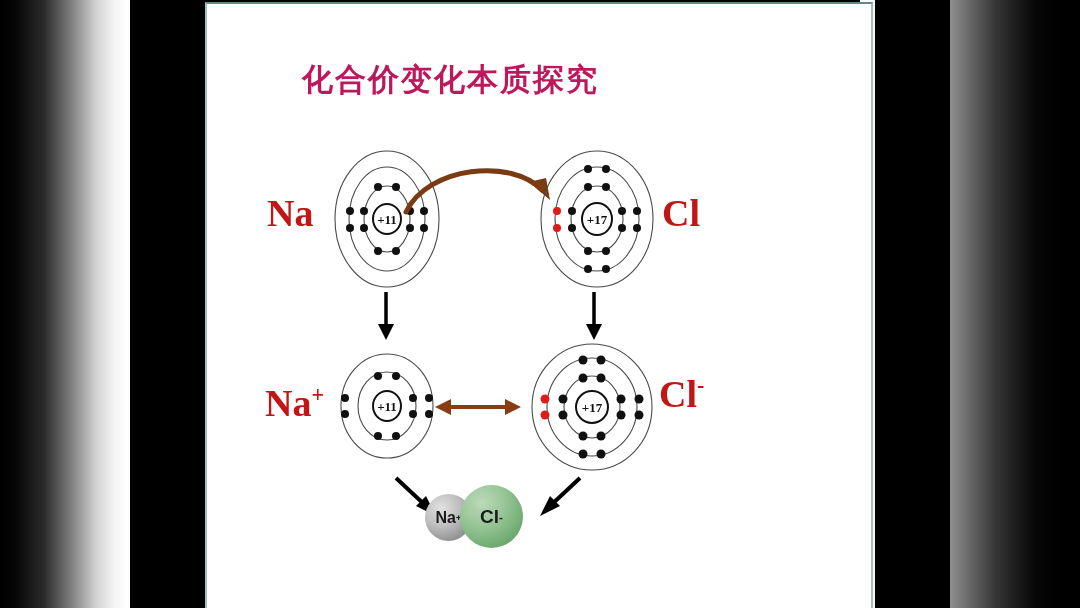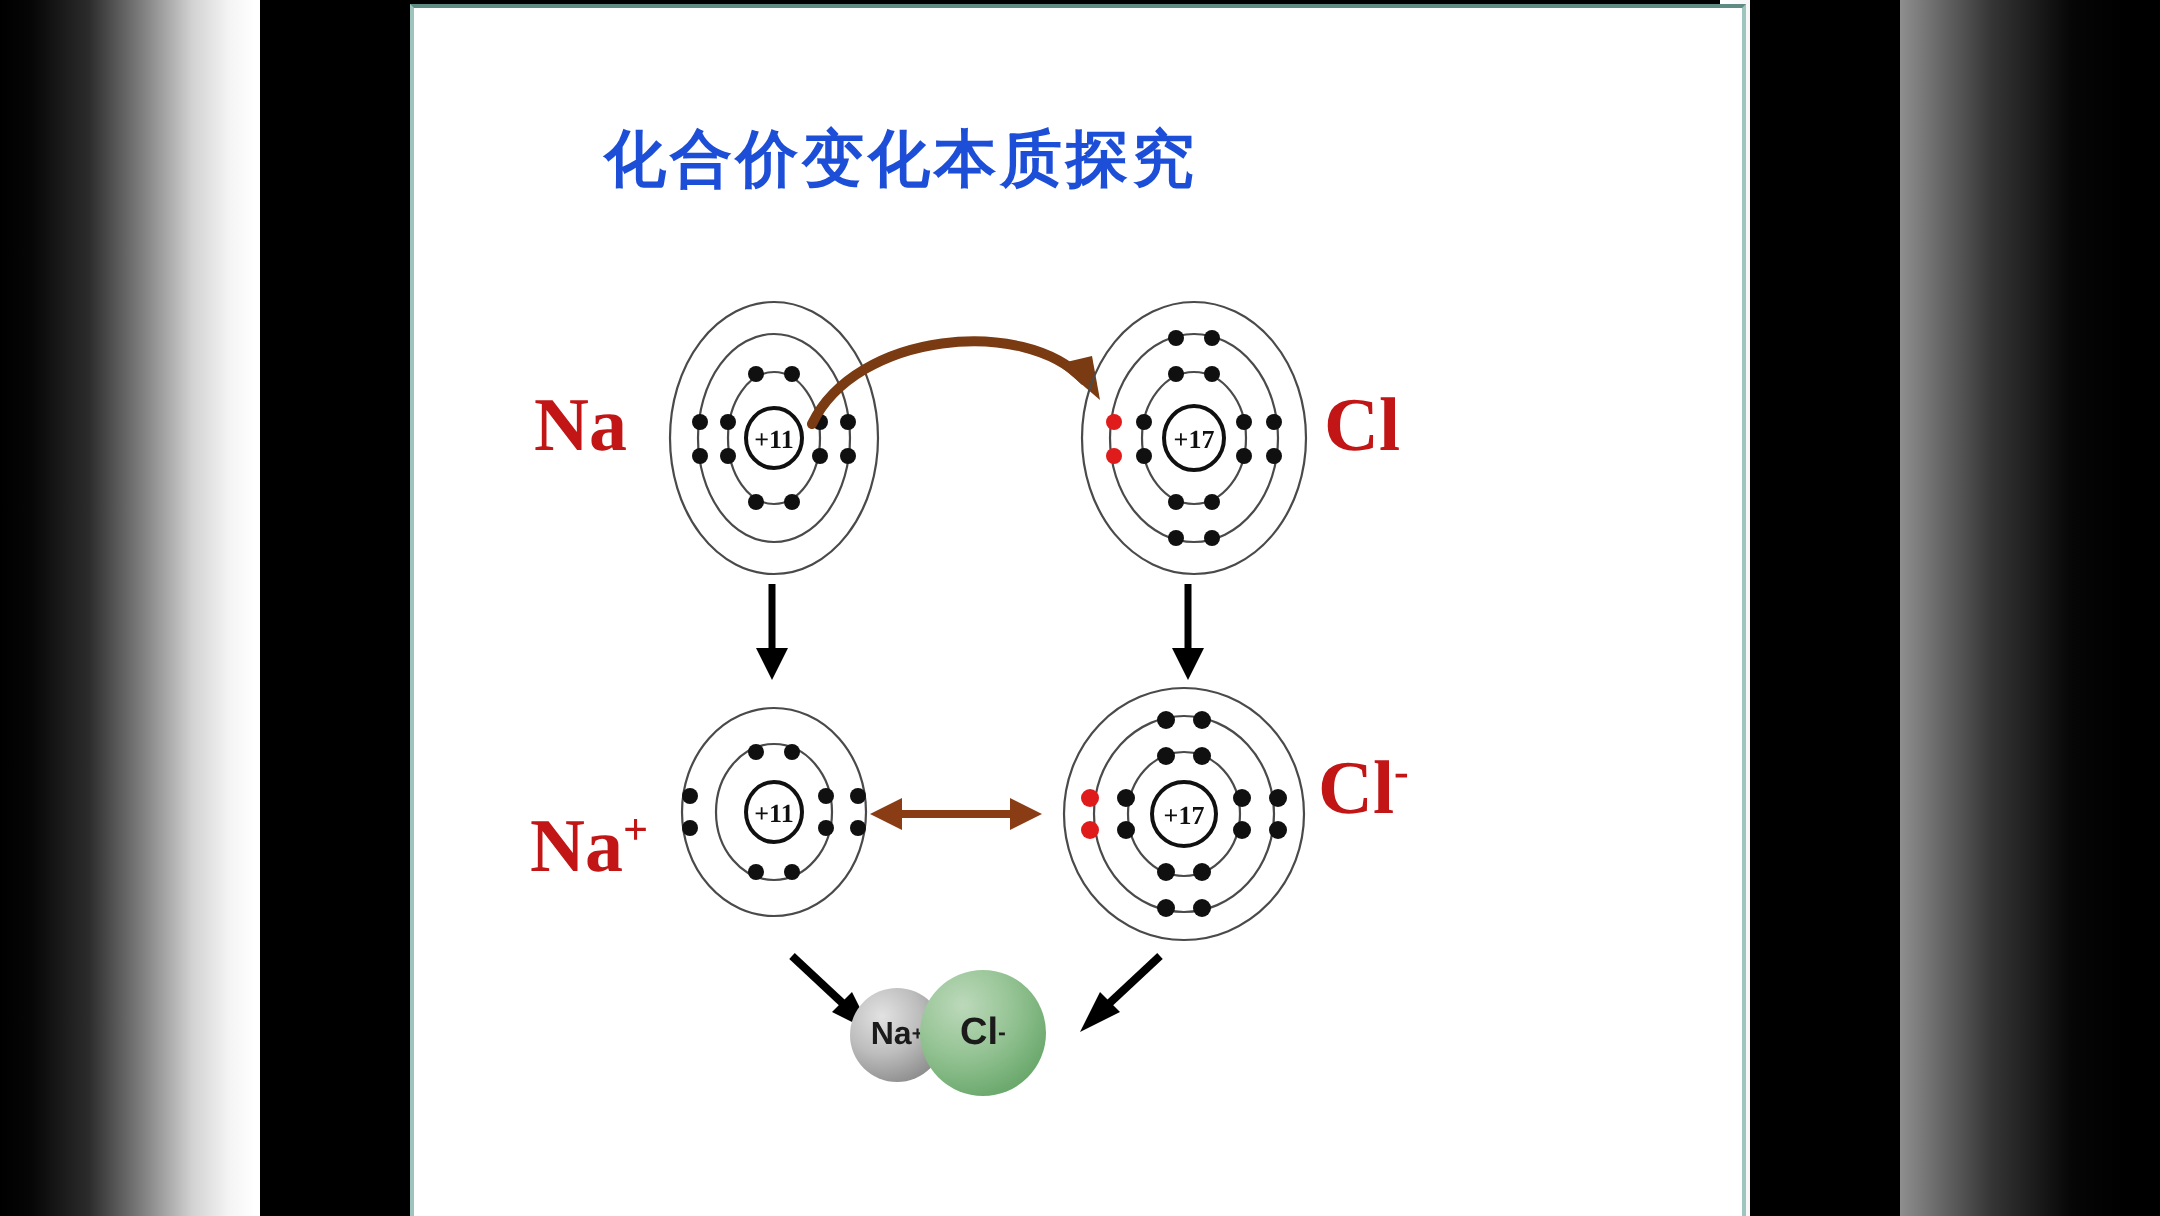--- a/index.html
+++ b/index.html
@@ -11,21 +11,21 @@
     background:linear-gradient(to right,#000000 0%,#060606 12%,#2b2b2b 34%,#848484 56%,#d2d2d2 74%,#f4f4f4 88%,#ffffff 98%,#ffffff 100%);}
   #grad-right{right:0;width:220px;
     background:linear-gradient(to right,#ffffff 0%,#f2f2f2 10%,#cfcfcf 24%,#8a8a8a 42%,#343434 62%,#060606 80%,#000000 92%,#000000 100%);}
   #gap-left{position:absolute;left:130px;top:0;width:75px;height:608px;background:#000;}
   #gap-right{position:absolute;left:875px;top:0;width:75px;height:608px;background:#000;}
 
   #slide{position:absolute;left:205px;top:2px;width:668px;height:606px;background:#fff;
          border-left:2px solid #9fc3bd;border-top:2px solid #5e8b84;border-right:2px solid #9fc3bd;
          box-sizing:border-box;overflow:hidden;}
 
-  #title{position:absolute;left:95px;top:55px;font-size:31px;font-weight:bold;color:#1d4ed8;
+  #title{position:absolute;left:95px;top:55px;font-size:31px;font-weight:bold;color:#be185d;
          letter-spacing:2px;font-family:"DejaVu Sans",sans-serif;white-space:nowrap;}
 
   .atom{position:absolute;}
   .atom svg{display:block;overflow:visible;}
 
   .elabel{position:absolute;color:#c21515;font-family:"Liberation Serif",serif;font-weight:bold;
           font-size:38px;line-height:1;white-space:nowrap;}
   .elabel sup{font-size:0.58em;vertical-align:super;}
 
   .arrow{position:absolute;}
@@ -118,21 +118,21 @@
         <path d="M11,48 L3,32 L19,32 Z" fill="#000"></path>
       </svg>
     </div>
     <div class="arrow" style="left:376px;top:288px;">
       <svg width="22" height="50" viewBox="0 0 22 50">
         <line x1="11" y1="0" x2="11" y2="36" stroke="#000" stroke-width="3.5"></line>
         <path d="M11,48 L3,32 L19,32 Z" fill="#000"></path>
       </svg>
     </div>
 
-    <div class="elabel" style="left:58px;top:380px;margin-top:20px;"><span>Na</span><sup>+</sup></div>
+    <div class="elabel" style="left:58px;top:380px;"><span>Na</span><sup>+</sup></div>
 
     <div class="atom" style="left:130px;top:348px;">
       <svg width="100" height="108" viewBox="0 0 100 108">
         <ellipse cx="50" cy="54" rx="46" ry="52" fill="none" stroke="#4a4a4a" stroke-width="1.1"></ellipse>
         <ellipse cx="50" cy="54" rx="29" ry="34" fill="none" stroke="#4a4a4a" stroke-width="1.1"></ellipse>
         <ellipse cx="50" cy="54" rx="14" ry="15" fill="#fff" stroke="#101010" stroke-width="2"></ellipse>
         <text x="50" y="59" text-anchor="middle" font-family="Liberation Serif, serif" font-size="13" font-weight="bold" fill="#101010">+11</text>
         <circle cx="41" cy="24" r="4" fill="#101010"></circle>
         <circle cx="59" cy="24" r="4" fill="#101010"></circle>
         <circle cx="41" cy="84" r="4" fill="#101010"></circle>

